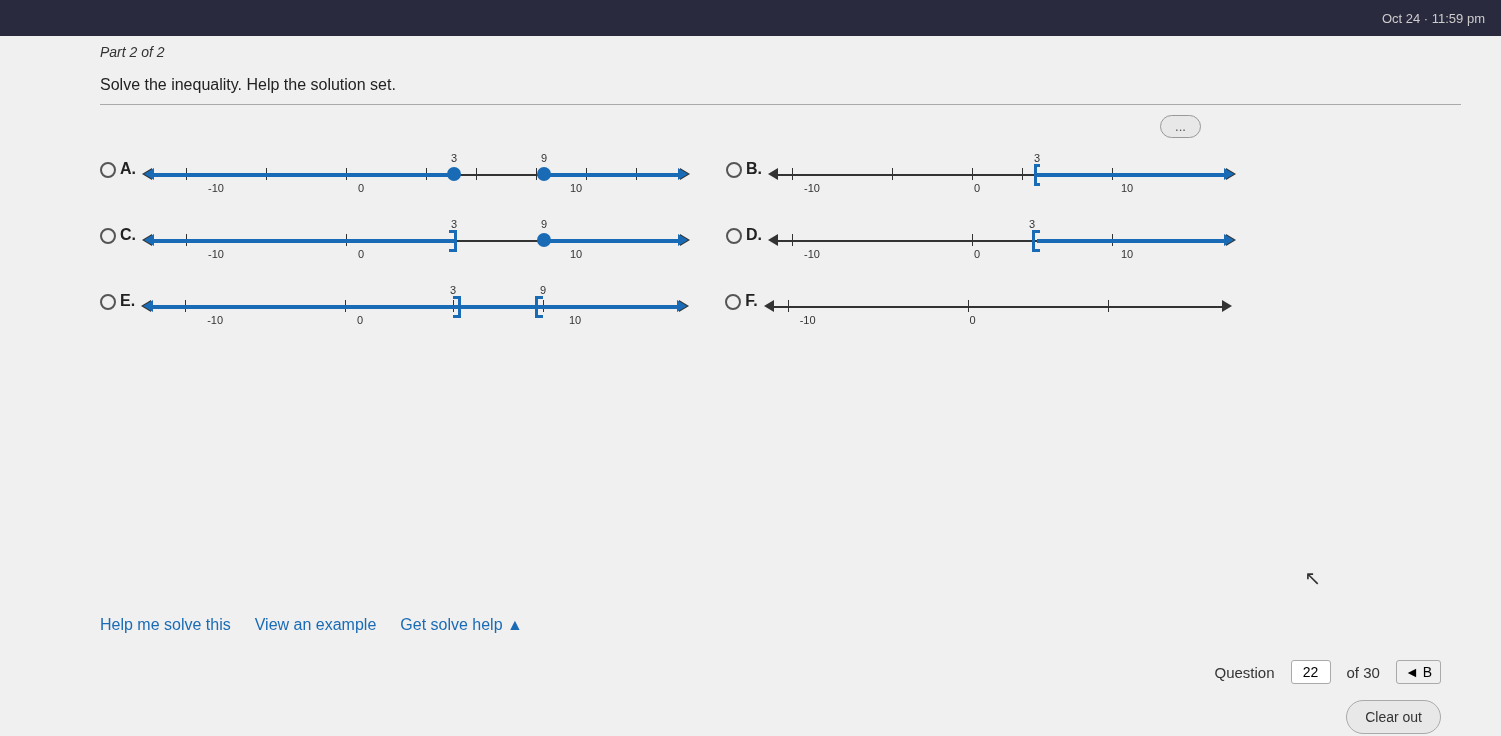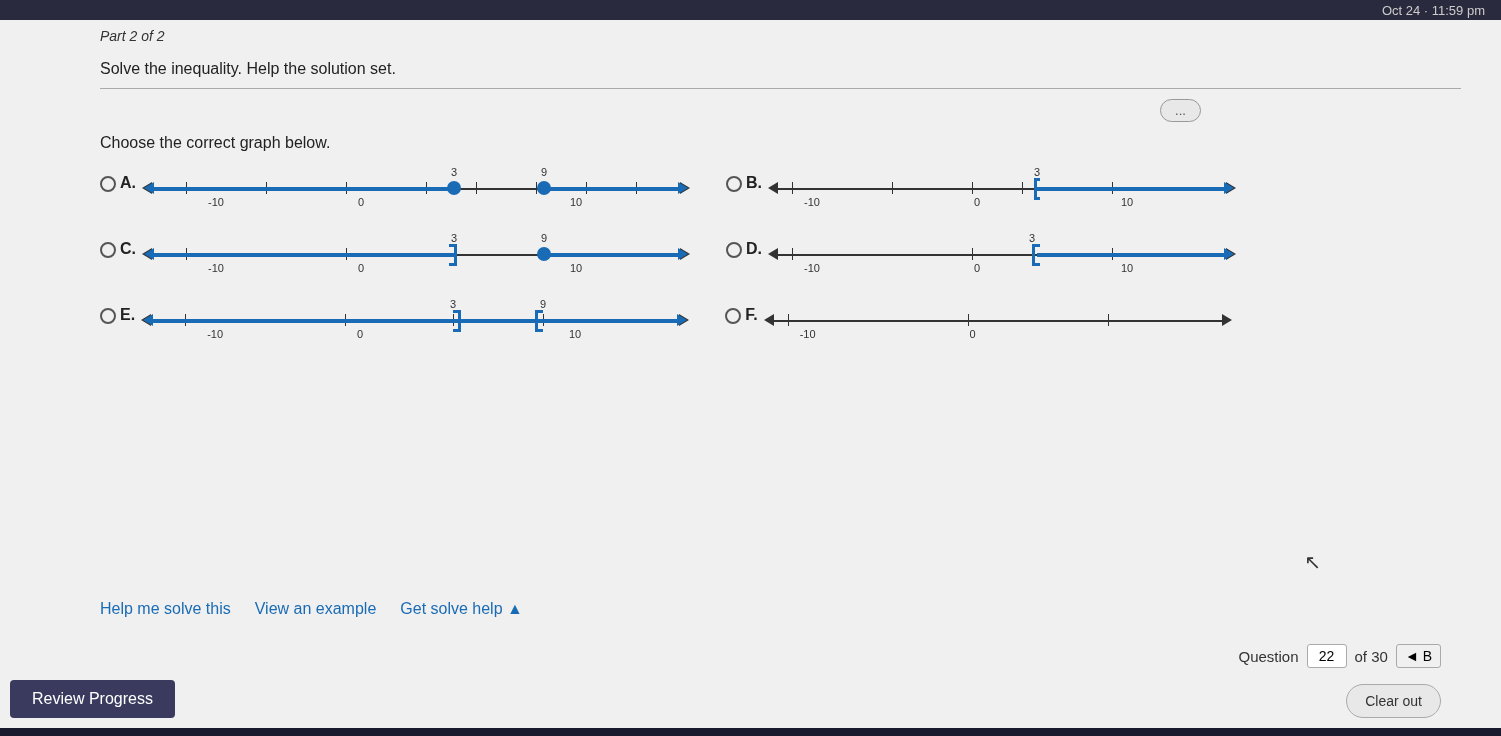--- a/index.html
+++ b/index.html
@@ -8,21 +8,21 @@
       height: 736px;
       background: #1a1a2e;
       font-family: Arial, sans-serif;
       overflow: hidden;
       position: relative;
     }
 
     .top-bar {
       width: 100%;
       background: #2a2a3e;
-      height: 20px;
+      height: 36px;
       display: flex;
       align-items: center;
       justify-content: flex-end;
       padding-right: 16px;
       color: #ccc;
       font-size: 13px;
     }
 
     .main-content {
       background: #f0f0f0;
@@ -216,21 +216,21 @@
       cursor: pointer;
       color: #222;
     }
 
     .question-nav {
       position: absolute;
       bottom: 60px;
       right: 60px;
       display: flex;
       align-items: center;
-      gap: 8px;
+      gap: 16px;
       font-size: 15px;
       color: #333;
     }
 
     .question-input {
       width: 40px;
       text-align: center;
       border: 1px solid #aaa;
       border-radius: 3px;
       padding: 3px;
@@ -315,21 +315,20 @@
   <div class="part-label">Part 2 of 2</div>
 
   <div class="problem-area">
     <div class="problem-title">Solve the inequality. Help the solution set.</div>
     <div class="divider"></div>
 
     <div style="display:flex; justify-content:center; margin-bottom:8px;">
       <button class="ellipsis-btn">...</button>
     </div>
 
-    <div class="choose-text">Choose the correct graph below.</div>
 
     <div style="display:flex; gap:20px; margin-bottom:2px;">
 
       <div class="graph-row" style="align-items:flex-start;">
         <div style="display:flex; align-items:center; gap:4px; margin-top:14px;">
           <div class="radio-circle"></div>
           <span style="font-size:16px; font-weight:bold; color:#222;">A.</span>
         </div>
         <div class="nl-container">
 
@@ -511,18 +510,17 @@
   </div>
 
 
   <div class="question-nav">
     <span>Question</span>
     <input class="question-input" type="text" value="22" style="">
     <span>of 30</span>
     <button class="nav-arrow-btn">◄ B</button>
   </div>
 
-  <button class="review-progress-btn">Review Progress</button>
   <button class="sign-out-btn">Clear out</button>
 
   <div class="cursor-icon">↖</div>
 
 </div>
 
 </body></html>

